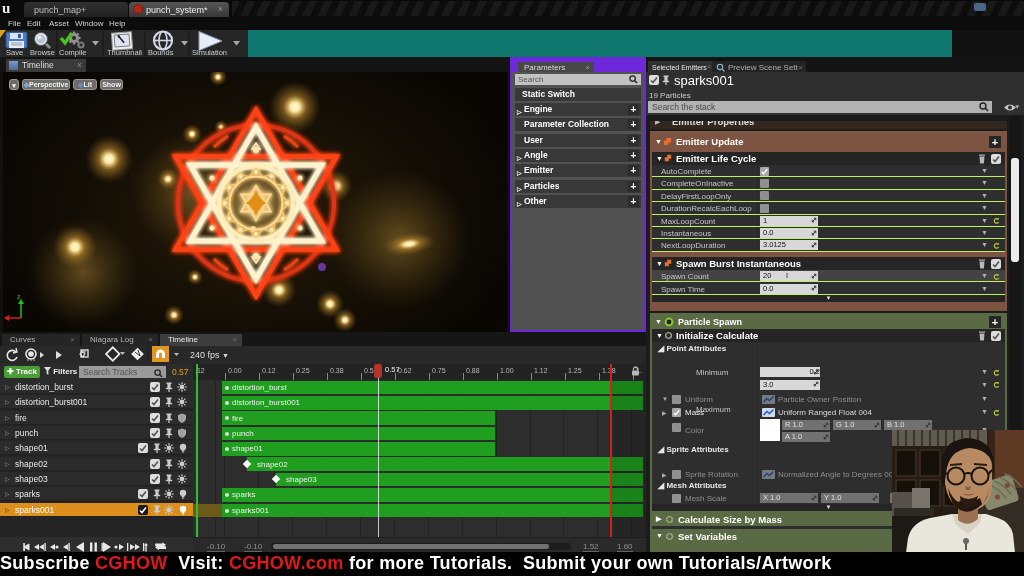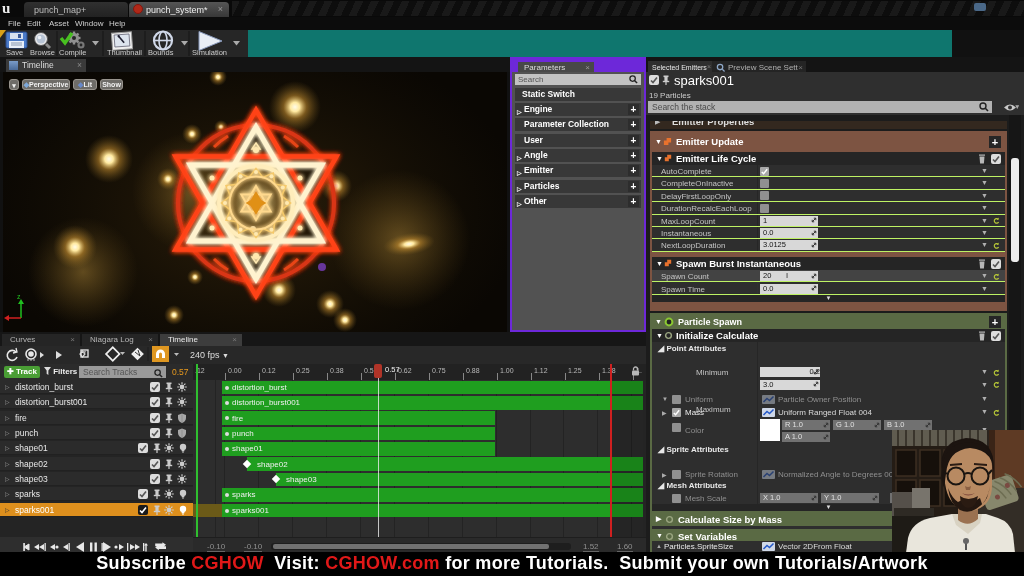--- a/index.html
+++ b/index.html
@@ -83,21 +83,21 @@
 .bar .dia{position:absolute;left:-3px;top:3.5px;width:6px;height:6px;background:#fff;transform:rotate(45deg);}
 #truler{position:absolute;top:32px;left:193px;width:453px;height:16px;background:#222;}
 .tick{position:absolute;top:9px;width:1px;height:7px;background:#888;}
 .ticklbl{position:absolute;top:3px;font-size:7px;color:#b8b8b8;}
 #transport{position:absolute;top:205px;left:0;width:193px;height:16px;background:#2e2e2e;padding:2px 0 0 22px;}
 #tinfo{position:absolute;top:205px;left:193px;width:453px;height:16px;background:#2a2a2a;border-top:1px solid #1e1e1e;}
 .tnum{position:absolute;top:4px;font-size:8px;color:#909090;border-bottom:1px solid #666;}
 #tscroll{position:absolute;left:78px;top:5px;width:300px;height:7px;background:#1e1e1e;border-radius:3px;}
 #tscrollh{position:absolute;left:2px;top:1px;width:276px;height:5px;background:#717171;border-radius:2px;}
 
-#banner{position:absolute;top:552px;left:0;width:1024px;height:24px;background:#000;color:#fff;font-size:18px;font-weight:bold;text-align:center;line-height:23px;letter-spacing:0.3px;}
+#banner{position:absolute;top:552px;left:0;width:1024px;height:24px;background:#000;color:#fff;font-size:18px;font-weight:bold;line-height:23px;letter-spacing:0.3px;}
 #banner .red{color:#e01818;}
 
 #webcam{position:absolute;top:430px;left:892px;width:132px;height:123px;background:#2a2420;overflow:hidden;}
 </style></head>
 <body>
 <div id="app">
 
   <div id="titlebar">
     <div id="stripes"></div>
     <div id="ulogo">u</div>
@@ -622,30 +622,20 @@
           </div>
         <div style="position:absolute;left:2px;top:213px;width:353px;height:3px;background:#2e2e2e;"></div>
 
         <div class="ghead" style="top:217px;height:13px;">
             <span style="position:absolute;left:6px;top:2px;font-size:7px;">▼</span>
             <svg style="position:absolute;left:15px;top:2px;" width="9" height="9" viewBox="0 0 10 10">
               <circle cx="5" cy="5" r="3.2" fill="none" stroke="#9aa580" stroke-width="1.6"></circle>
             </svg>
             <span style="position:absolute;left:28px;top:1px;font-size:9.5px;">Set Variables</span>
           </div>
-        <div class="mod" style="top:228px;height:14px;">
-          <div class="mrow" style="top:0;border:none;">
-              <span style="position:absolute;left:4px;top:2px;font-size:6px;color:#aaa;">▲</span>
-              <span class="mlabel" style="left:12px;top:1px;color:#e8e8e8;">Particles.SpriteSize</span>
-              <svg style="position:absolute;left:110px;top:0.5px;" width="13" height="9">
-                <use href="#i-graph"></use>
-              </svg>
-              <span class="mlabel" style="left:126px;top:1px;color:#dadada;">Vector 2DFrom Float</span>
-            </div>
-        </div>
       </div>
     </div>
     <div id="rscroll">
         <div id="rscrollh"></div>
       </div>
   </div>
 
   <div id="timeline">
     <div id="ttabs">
       <div class="ttab2" style="left:2px;width:78px;">

